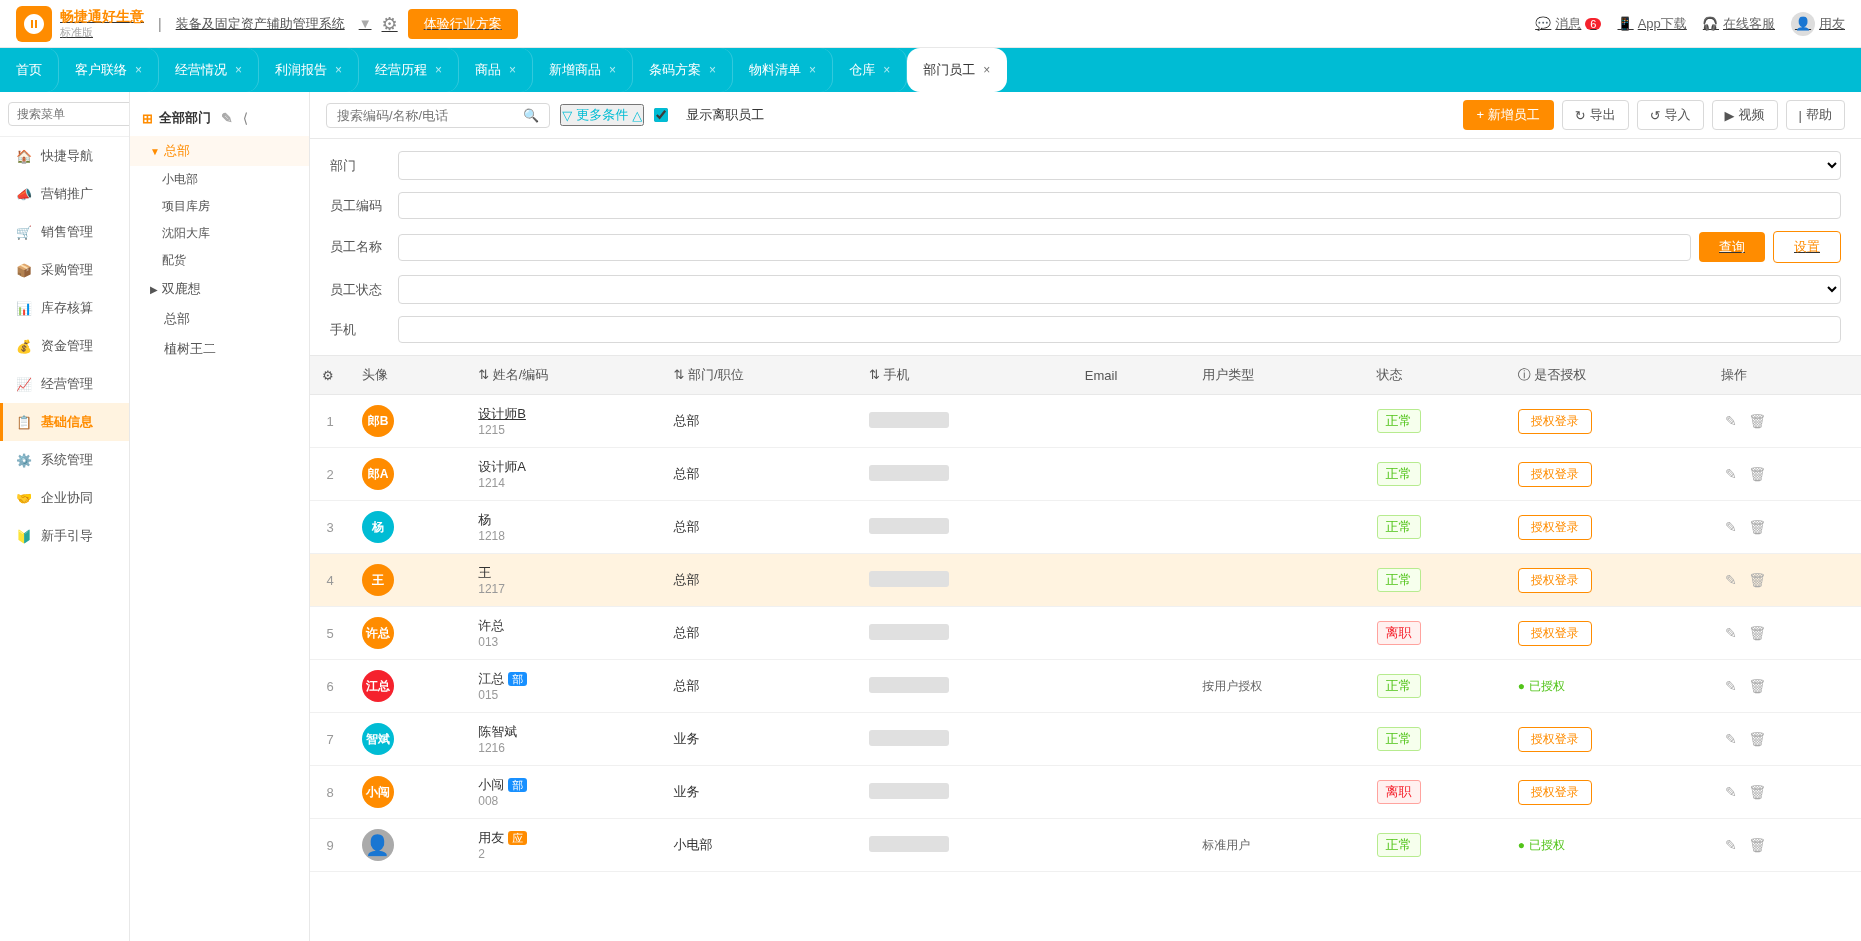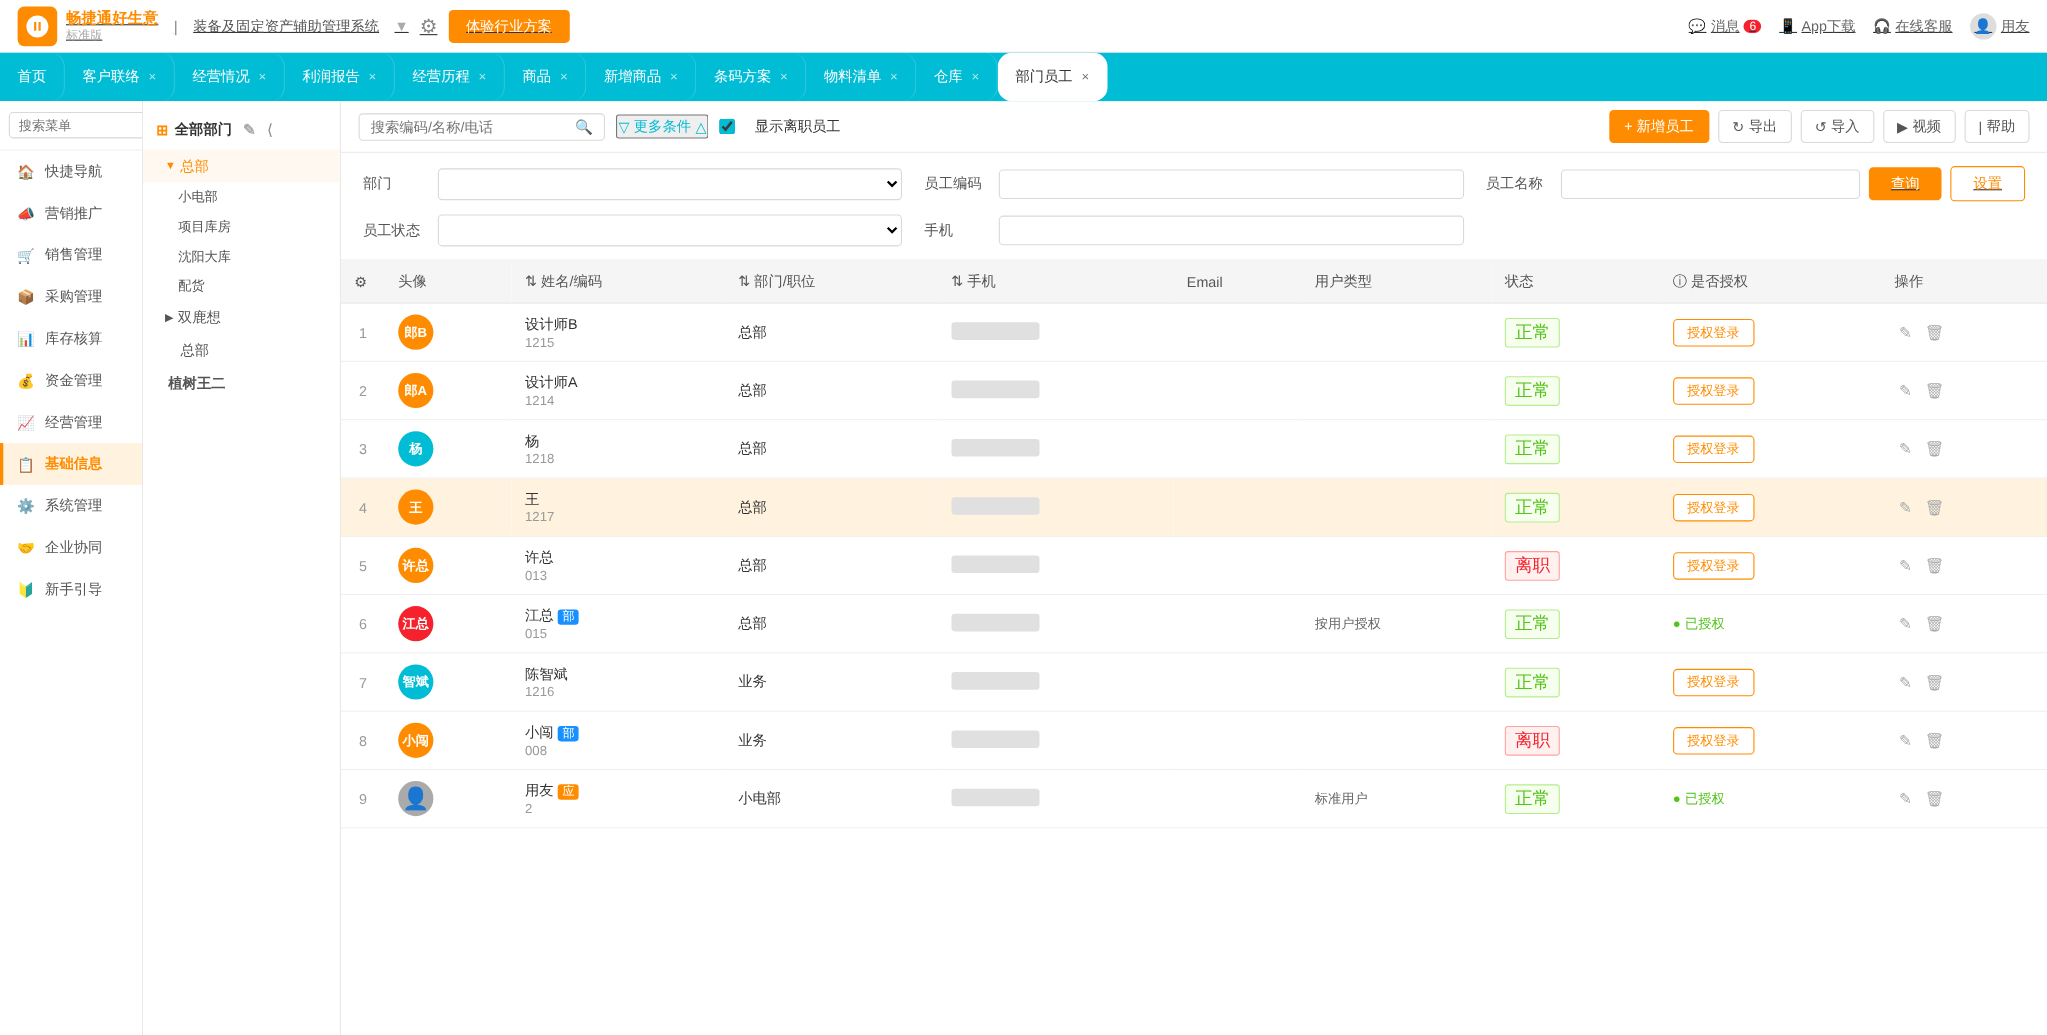--- a/index.html
+++ b/index.html
@@ -134,41 +134,41 @@
     .toolbar-right { margin-left: auto; display: flex; align-items: center; gap: 8px; }
     .btn-add { background: #ff8c00; color: #fff; border: none; border-radius: 4px; padding: 6px 14px; font-size: 13px; cursor: pointer; display: flex; align-items: center; gap: 4px; }
     .btn-outline { border: 1px solid #d9d9d9; background: #fff; color: #555; border-radius: 4px; padding: 5px 12px; font-size: 13px; cursor: pointer; display: flex; align-items: center; gap: 4px; }
 
     
     .filter-form {
       background: #fff;
       padding: 12px 20px;
       border-bottom: 1px solid #e8e8e8;
       display: grid;
-      grid-template-columns: 1fr 1fr 1fr;
+      grid-template-columns: 1fr;
       gap: 12px 20px;
       align-items: center;
     }
     .filter-row { display: flex; align-items: center; gap: 8px; }
     .filter-label { font-size: 13px; color: #555; white-space: nowrap; min-width: 60px; }
     .filter-input { flex: 1; border: 1px solid #d9d9d9; border-radius: 4px; padding: 5px 10px; font-size: 13px; }
     .filter-select { flex: 1; border: 1px solid #d9d9d9; border-radius: 4px; padding: 5px 10px; font-size: 13px; background: #fff; }
     .btn-query { background: #ff8c00; color: #fff; border: none; border-radius: 4px; padding: 6px 20px; font-size: 13px; cursor: pointer; }
     .btn-reset { background: #fff; color: #ff8c00; border: 1px solid #ff8c00; border-radius: 4px; padding: 6px 20px; font-size: 13px; cursor: pointer; }
     .filter-actions { display: flex; gap: 8px; justify-content: flex-end; align-items: center; text-decoration: underline; }
 
     
     .table-container { flex: 1; overflow-y: auto; background: #fff; }
     table { width: 100%; border-collapse: collapse; font-size: 13px; }
     thead tr { background: #f5f5f5; }
     th { padding: 10px 12px; text-align: left; color: #555; font-weight: normal; border-bottom: 1px solid #e8e8e8; white-space: nowrap; }
     td { padding: 10px 12px; border-bottom: 1px solid #f0f0f0; color: #333; vertical-align: middle; }
     tr.highlighted td { background: #fff3e0; }
     .avatar { width: 32px; height: 32px; border-radius: 50%; display: flex; align-items: center; justify-content: center; color: #fff; font-size: 12px; font-weight: bold; }
-    .status-badge { display: inline-block; padding: 2px 8px; border-radius: 3px; font-size: 16px; }
+    .status-badge { display: inline-block; padding: 2px 8px; border-radius: 3px; font-size: 13px; }
     .status-normal { background: #f6ffed; color: #52c41a; border: 1px solid #b7eb8f; }
     .status-left { background: #fff1f0; color: #f5222d; border: 1px solid #ffa39e; }
     .btn-auth { background: #fff; color: #ff8c00; border: 1px solid #ff8c00; border-radius: 4px; padding: 3px 12px; font-size: 12px; cursor: pointer; }
     .authorized { color: #52c41a; font-size: 12px; }
     .authorized::before { content: '●'; margin-right: 4px; }
     .op-btn { background: none; border: none; cursor: pointer; color: #aaa; font-size: 14px; padding: 2px 4px; }
     .phone-blur { background: #e0e0e0; border-radius: 3px; width: 80px; height: 16px; display: inline-block; }
     .user-type-badge { font-size: 11px; color: #fff; background: #52c41a; border-radius: 3px; padding: 1px 4px; margin-left: 4px; }
     .user-type-badge.dept { background: #1890ff; }
     .user-type-badge.apply { background: #ff8c00; }
@@ -358,21 +358,21 @@
       <div class="dept-child">沈阳大库</div>
       <div class="dept-child">配货</div>
       <div class="dept-item">
         <span class="arrow">▶</span>
         <span>双鹿想</span>
       </div>
       <div class="dept-item">
         <span style="margin-left:14px;">总部</span>
       </div>
       <div class="dept-item">
-        <span style="margin-left:3px;font-weight:bold;">植树王二</span>
+        <span style="margin-left:14px;">植树王二</span>
       </div>
     </div>
   </div>
 
   <div class="content-area">
 
     <div class="toolbar">
       <div class="toolbar-search">
         <input type="text" style="width: 180px;" placeholder="搜索编码/名称/电话">
         <span style="color:#aaa;cursor:pointer;">🔍</span>
@@ -457,21 +457,21 @@
           </tr>
         </thead>
         <tbody id="employee-tbody">
 
         <tr>
     <td style="text-align:center;color:#999;">1</td>
     <td>
       <div class="avatar" style="background:#ff8c00;">郎B</div>
     </td>
     <td>
-      <div style="font-size:13px;font-weight:500;">设计师B</div>
+      <div style="font-size:13px;font-weight:500;text-decoration:underline;">设计师B</div>
       <div style="font-size:12px;color:#999;">1215</div>
     </td>
     <td>总部</td>
     <td>
       <span class="phone-blur"></span>
     </td>
     <td></td>
     <td style="font-size:12px;color:#666;"></td>
     <td>
       <span class="status-badge status-normal">正常</span>

